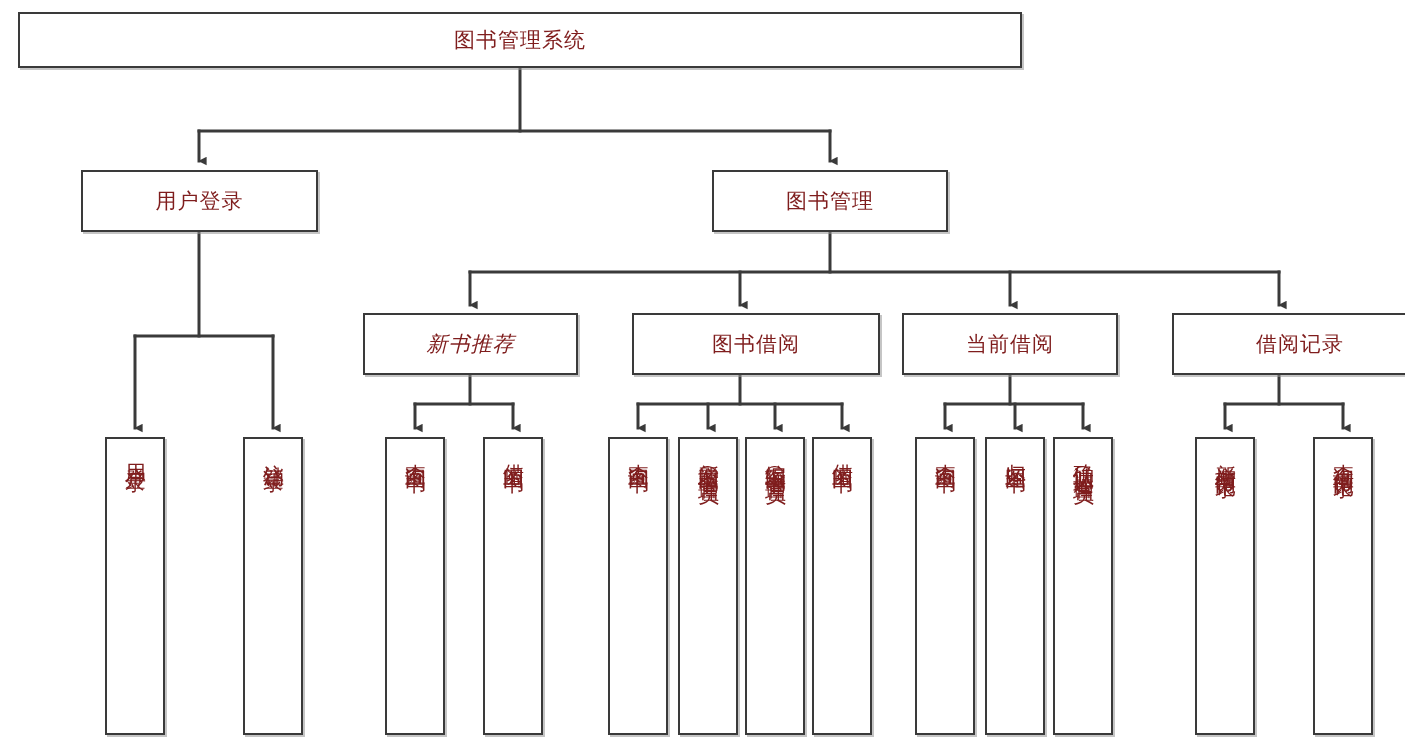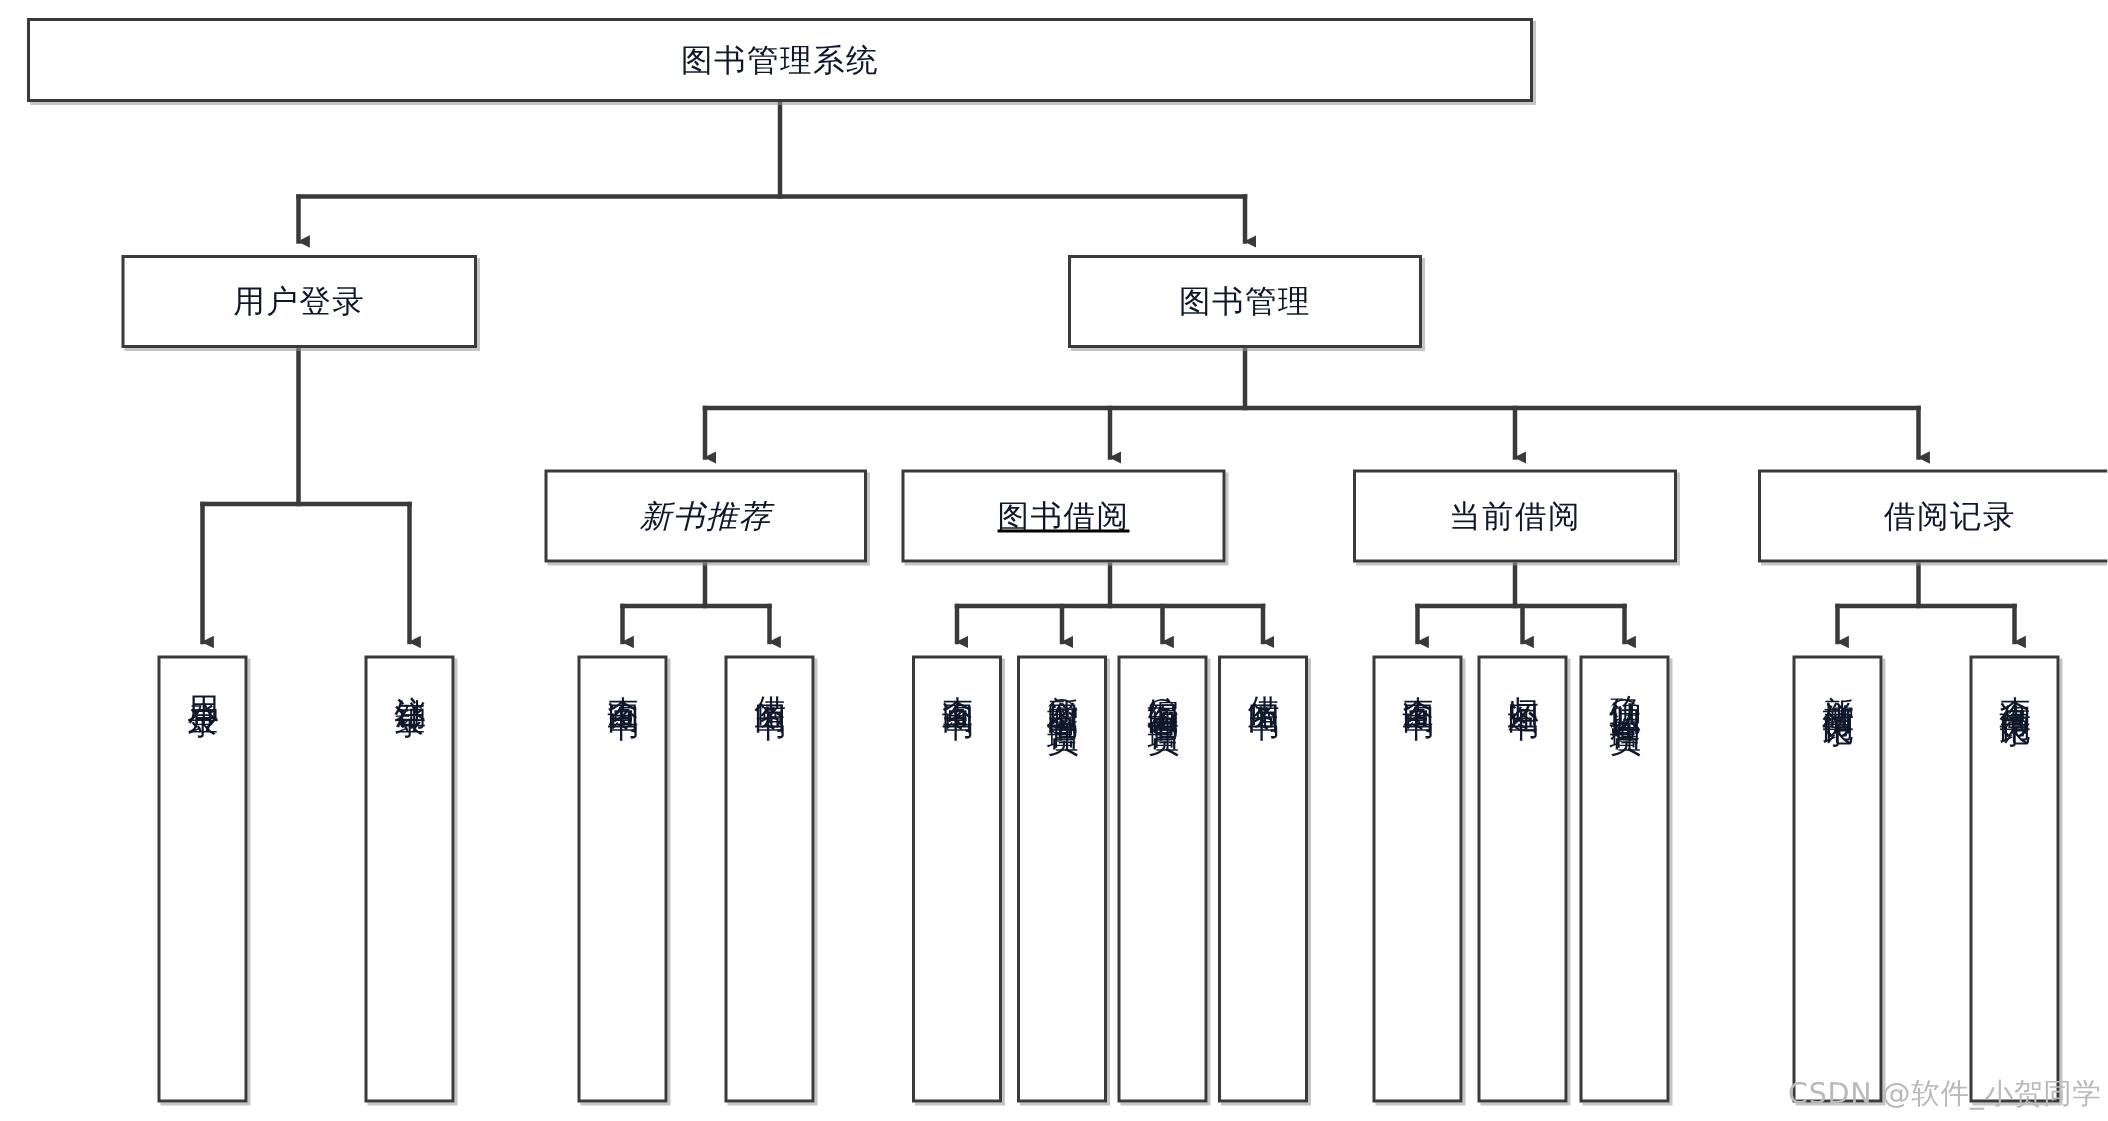--- a/index.html
+++ b/index.html
@@ -29,21 +29,21 @@
     position: absolute;
     box-sizing: border-box;
     background: #ffffff;
     border: 2.5px solid #3a3a3a;
     box-shadow: 2px 2px 0 rgba(150,150,150,0.55);
     display: flex;
     align-items: center;
     justify-content: center;
   }
   .node-label {
-    color: #0f172a;
+    color: #7f1d1d;
     font-size: 21px;
     line-height: 1.15;
     letter-spacing: 1px;
     white-space: nowrap;
     text-align: center;
   }
   .node-box.leaf {
     align-items: flex-start;
     justify-content: center;
     padding-top: 8px;
@@ -127,21 +127,21 @@
   <div class="node-box" style="left:81px; top:170px; width:237px; height:62px;">
     <span class="node-label">用户登录</span>
   </div>
   <div class="node-box" style="left:712px; top:170px; width:236px; height:62px;">
     <span class="node-label">图书管理</span>
   </div>
 
   <div class="node-box" style="left:363px; top:313px; width:215px; height:62px;font-style:italic;">
     <span class="node-label">新书推荐</span>
   </div>
-  <div class="node-box" style="left:601px; top:313px; width:216px; height:62px;text-decoration:underline;">
+  <div class="node-box" style="left:632px; top:313px; width:248px; height:62px;">
     <span class="node-label">图书借阅</span>
   </div>
   <div class="node-box" style="left:902px; top:313px; width:216px; height:62px;">
     <span class="node-label">当前借阅</span>
   </div>
   <div class="node-box" style="left:1172px; top:313px; width:256px; height:62px;">
     <span class="node-label">借阅记录</span>
   </div>
 
   <div class="node-box leaf" style="left:105px; top:437px; width:60px; height:298px;">
@@ -181,15 +181,14 @@
     <span class="node-label">确认归还（管理员）</span>
   </div>
 
   <div class="node-box leaf" style="left:1195px; top:437px; width:60px; height:298px;">
     <span class="node-label">新增借阅记录</span>
   </div>
   <div class="node-box leaf" style="left:1313px; top:437px; width:60px; height:298px;">
     <span class="node-label">查询借阅记录</span>
   </div>
 
-  <div class="watermark" style="left:1192px; top:716px;">CSDN @软件_小贺同学</div>
 
 </div>
 
 </body></html>

